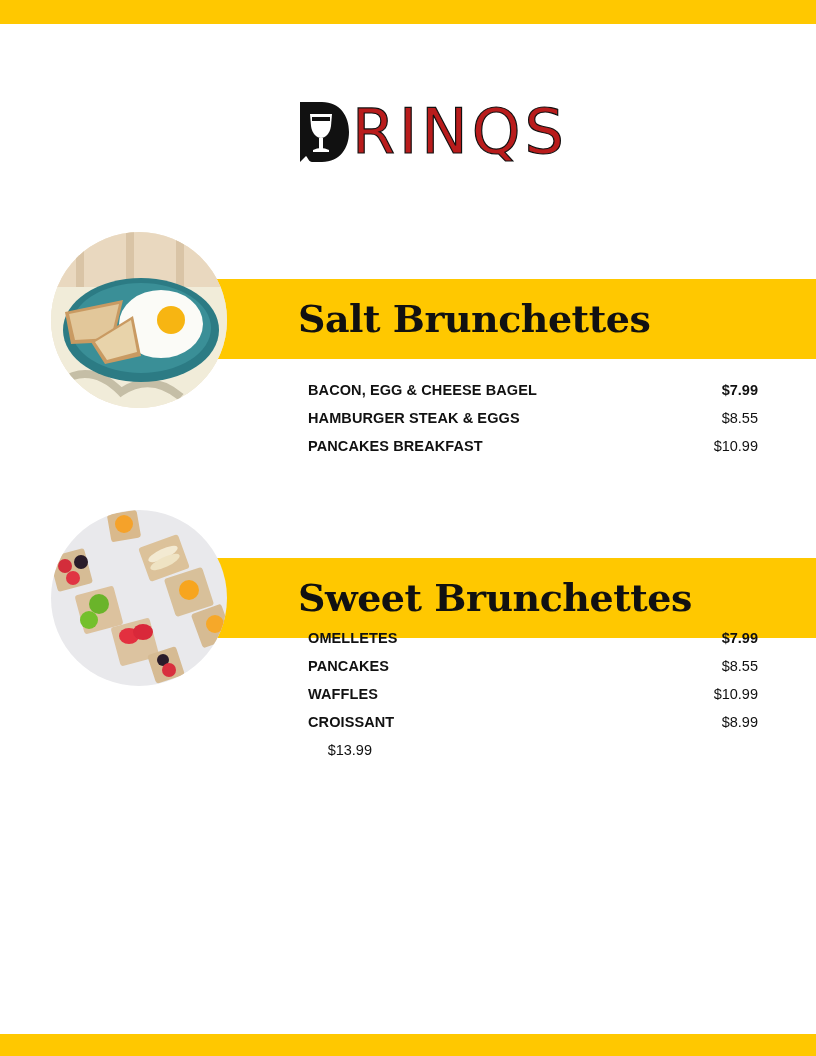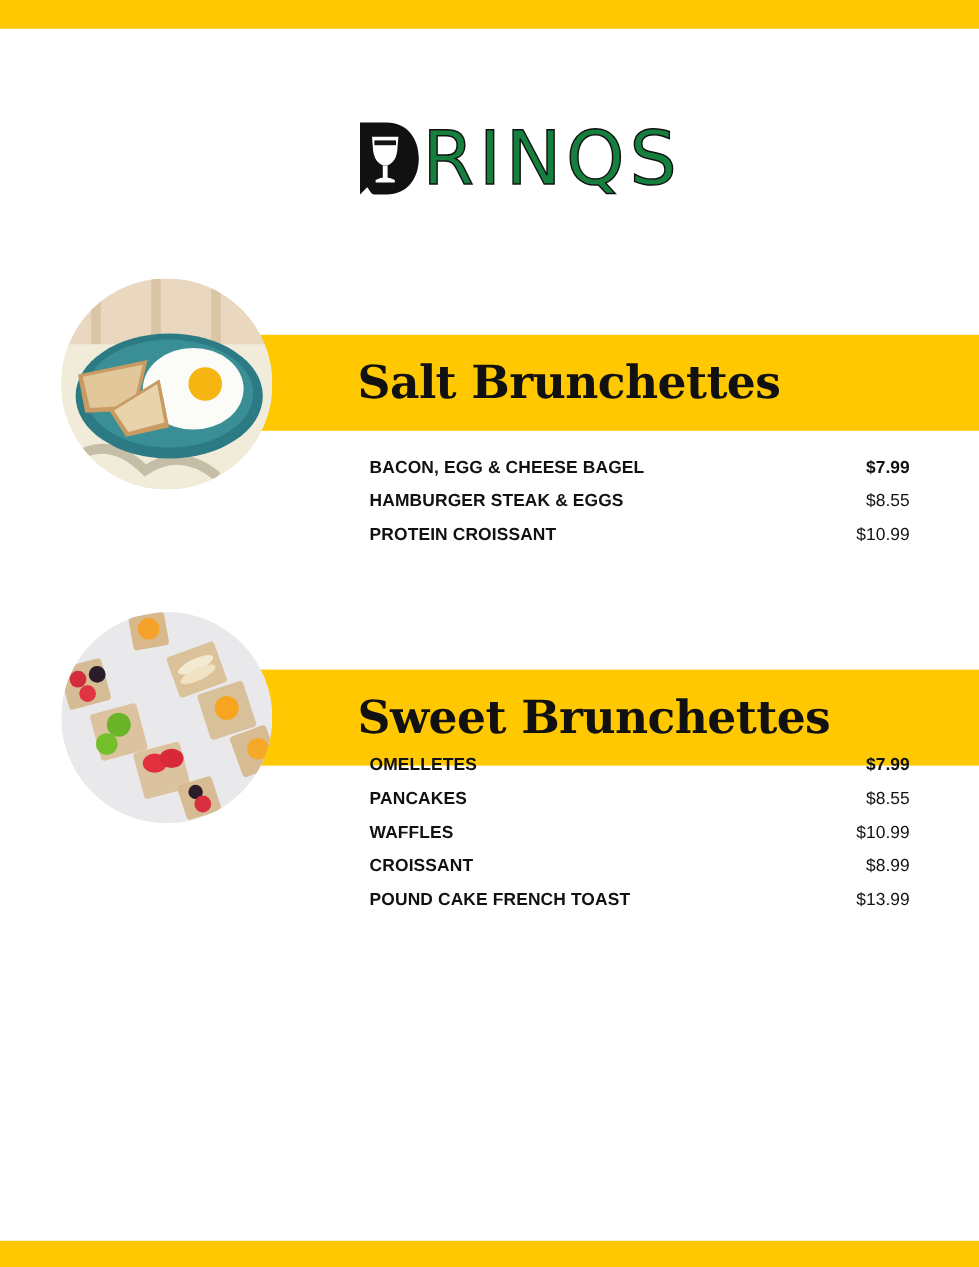--- a/index.html
+++ b/index.html
@@ -7,21 +7,21 @@
     width: 816px; height: 1056px; position: relative; overflow: hidden;
     background: #ffffff; font-family: "Liberation Sans", sans-serif; color: #111;
   }
   .bar-top { position: absolute; left: 0; top: 0; width: 816px; height: 24px; background: #FFC800; }
   .bar-bottom { position: absolute; left: 0; bottom: 0; width: 816px; height: 22px; background: #FFC800; }
 
   .logo { position: absolute; left: 298px; top: 99px; height: 66px; display: flex; align-items: center; }
   .logo-mark { width: 52px; height: 64px; position: relative; }
   .logo-text {
     font-family: "DejaVu Sans", sans-serif; font-size: 62px; font-weight: normal;
-    letter-spacing: 4px; color: #15803d; line-height: 64px; margin-left: 2px;
+    letter-spacing: 4px; color: #b91c1c; line-height: 64px; margin-left: 2px;
     -webkit-text-stroke: 1.2px #111;
   }
 
   .section { position: absolute; left: 0; width: 816px; }
   .band { position: absolute; left: 216px; width: 600px; height: 80px; background: #FFC800; }
   .section-title {
     position: absolute; left: 298px; font-family: "DejaVu Serif", serif; font-weight: bold;
     font-size: 38px; color: #111; line-height: 80px; white-space: nowrap; letter-spacing: -0.5px; text-align: center;
   }
   .photo { position: absolute; left: 51px; width: 176px; height: 176px; border-radius: 50%; overflow: hidden; }
@@ -75,21 +75,21 @@
   <div class="items" style="top:376px">
     <div class="item">
       <span class="item-name">BACON, EGG &amp; CHEESE BAGEL</span>
       <span class="item-price bold">$7.99</span>
     </div>
     <div class="item">
       <span class="item-name">HAMBURGER STEAK &amp; EGGS</span>
       <span class="item-price">$8.55</span>
     </div>
     <div class="item">
-      <span class="item-name">PROTEIN CROISSANT</span>
+      <span class="item-name">PANCAKES BREAKFAST</span>
       <span class="item-price">$10.99</span>
     </div>
   </div>
 </div>
 
 <div class="section" style="top:0">
   <div class="band" style="top:558px"></div>
   <div class="photo" style="top:510px">
     <svg width="176" height="176" viewBox="0 0 176 176">
       <rect width="176" height="176" fill="#e9e9ec"></rect>
@@ -129,19 +129,18 @@
     </div>
     <div class="item">
       <span class="item-name">WAFFLES</span>
       <span class="item-price">$10.99</span>
     </div>
     <div class="item">
       <span class="item-name">CROISSANT</span>
       <span class="item-price">$8.99</span>
     </div>
     <div class="item">
-      <span class="item-name">POUND CAKE FRENCH TOAST</span>
       <span class="item-price">$13.99</span>
     </div>
   </div>
 </div>
 
 <div class="bar-bottom"></div>
 
 </body></html>

